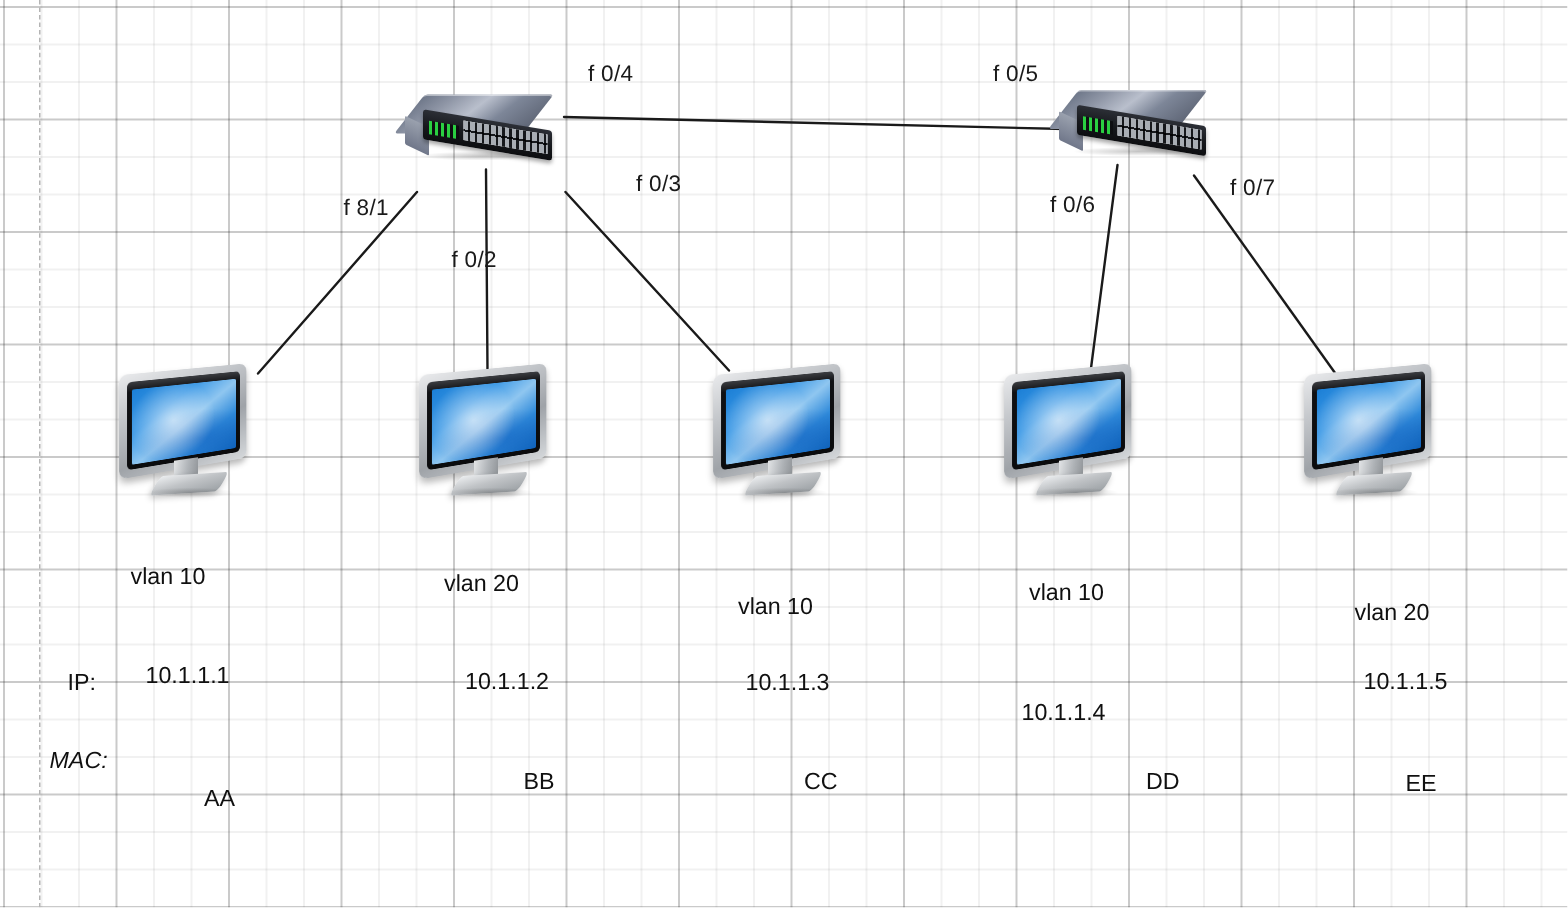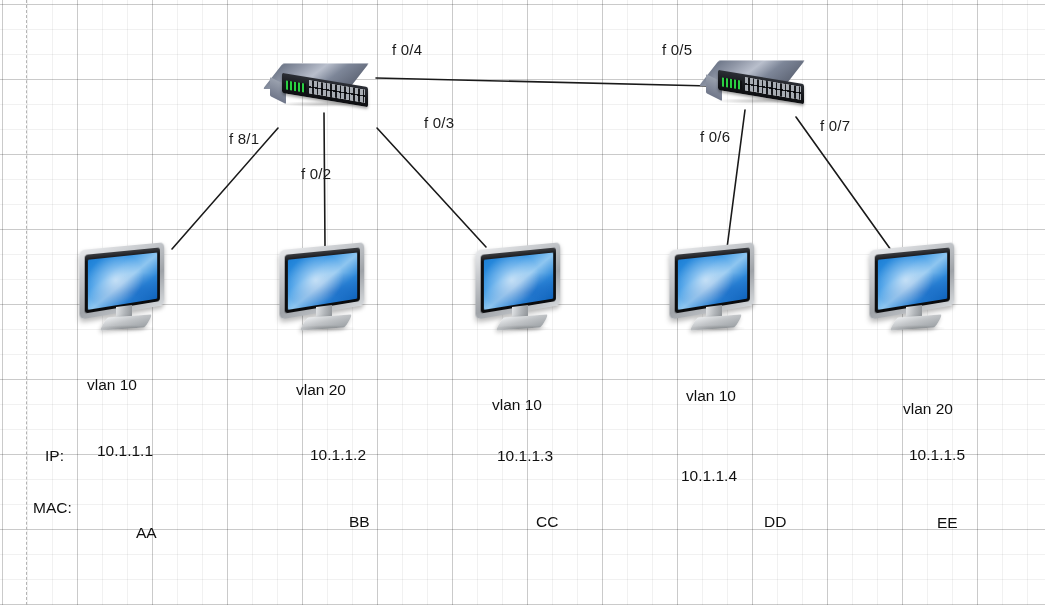--- a/index.html
+++ b/index.html
@@ -237,21 +237,21 @@
 
   <div class="port-label" id="f01" style="left: 229px; top: 130px;">f 8/1</div>
   <div class="port-label" id="f02" style="left: 301px; top: 165px;">f 0/2</div>
   <div class="port-label" id="f03" style="left: 388px; top: 114px; margin-left: 36px;">f 0/3</div>
   <div class="port-label" id="f04" style="left: 392px; top: 41px;">f 0/4</div>
   <div class="port-label" id="f05" style="left: 662px; top: 41px; text-align: right;">f 0/5</div>
   <div class="port-label" id="f06" style="left: 700px; top: 128px;">f 0/6</div>
   <div class="port-label" id="f07" style="left: 820px; top: 117px;">f 0/7</div>
 
   <div class="row-key" id="ip-row-key" style="left: 45px; top: 447px;">IP:</div>
-  <div class="row-key" id="mac-row-key" style="left: 33px; top: 499px;">MAC:</div>
+  <div class="row-key" id="mac-row-key" style="left: 33px; top: 499px; font-style: italic;">MAC:</div>
 
   <div id="host-layer">
       <div class="pc" id="pc1" style="left: 78px; top: 243px;">
         <div class="mon-body">
           <div class="mon-bezel">
             <div class="mon-screen"></div>
           </div>
         </div>
         <div class="mon-neck"></div>
         <div class="mon-base"></div>

